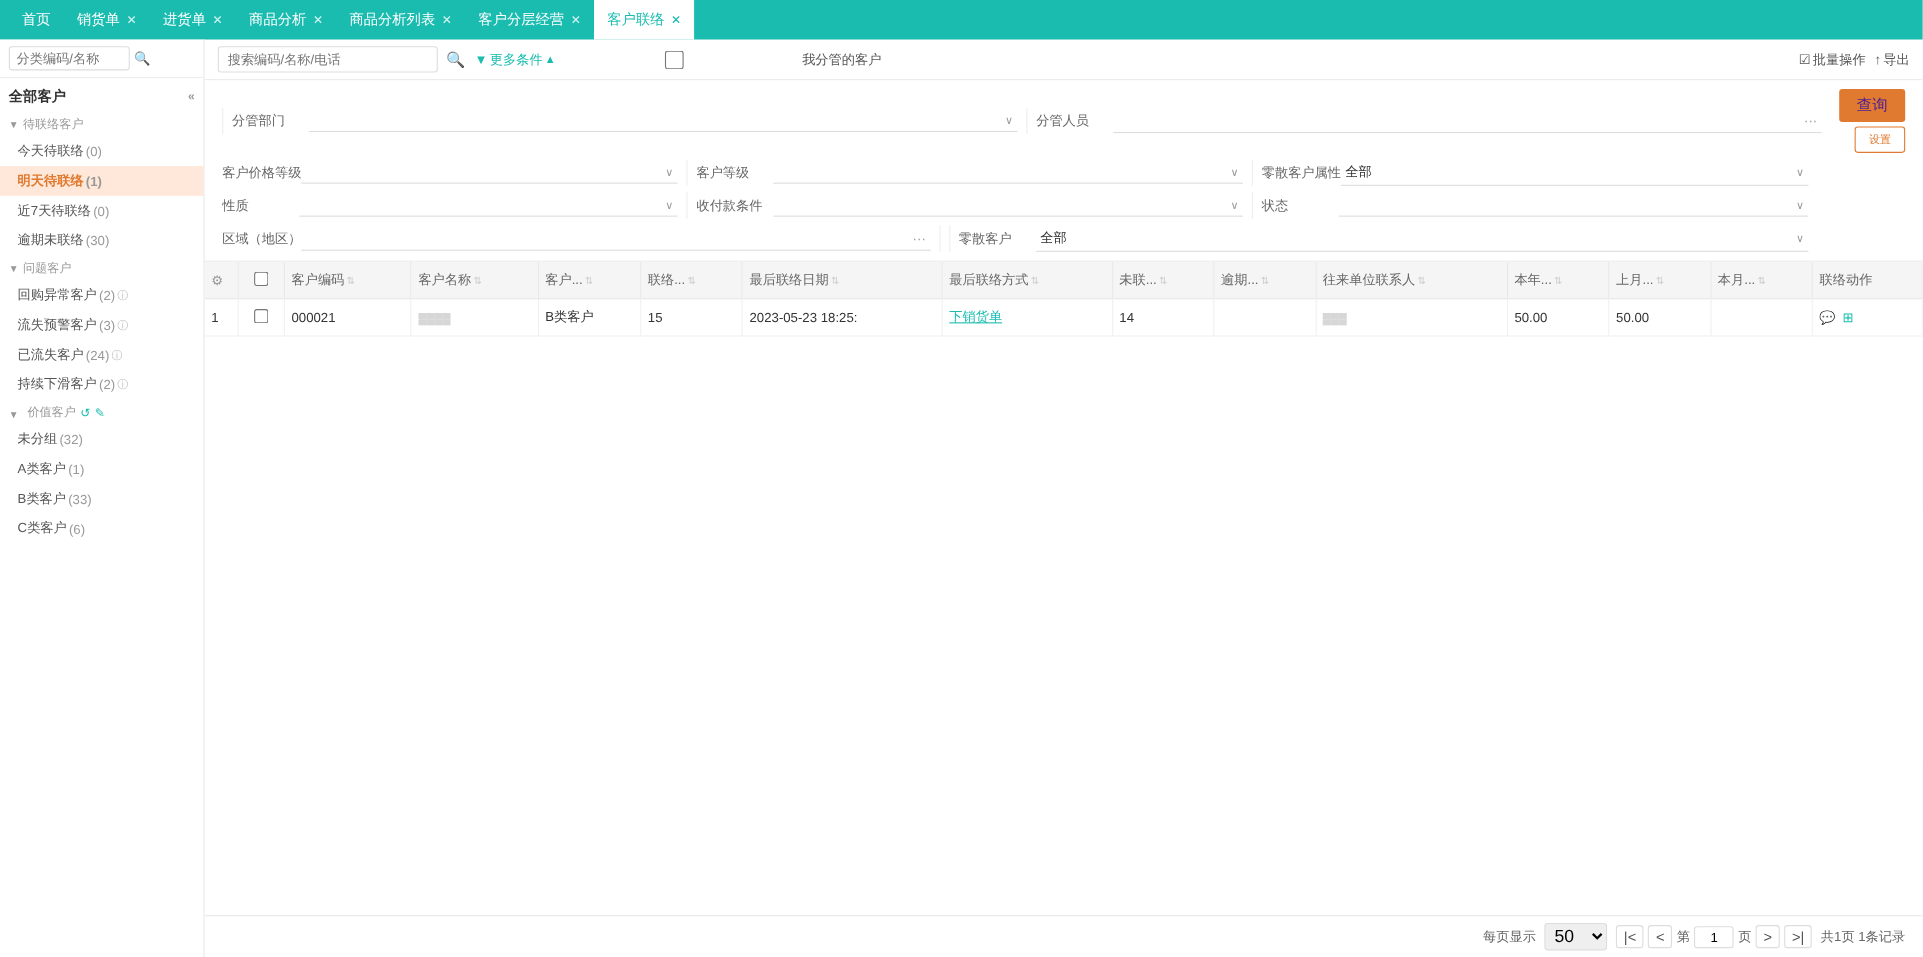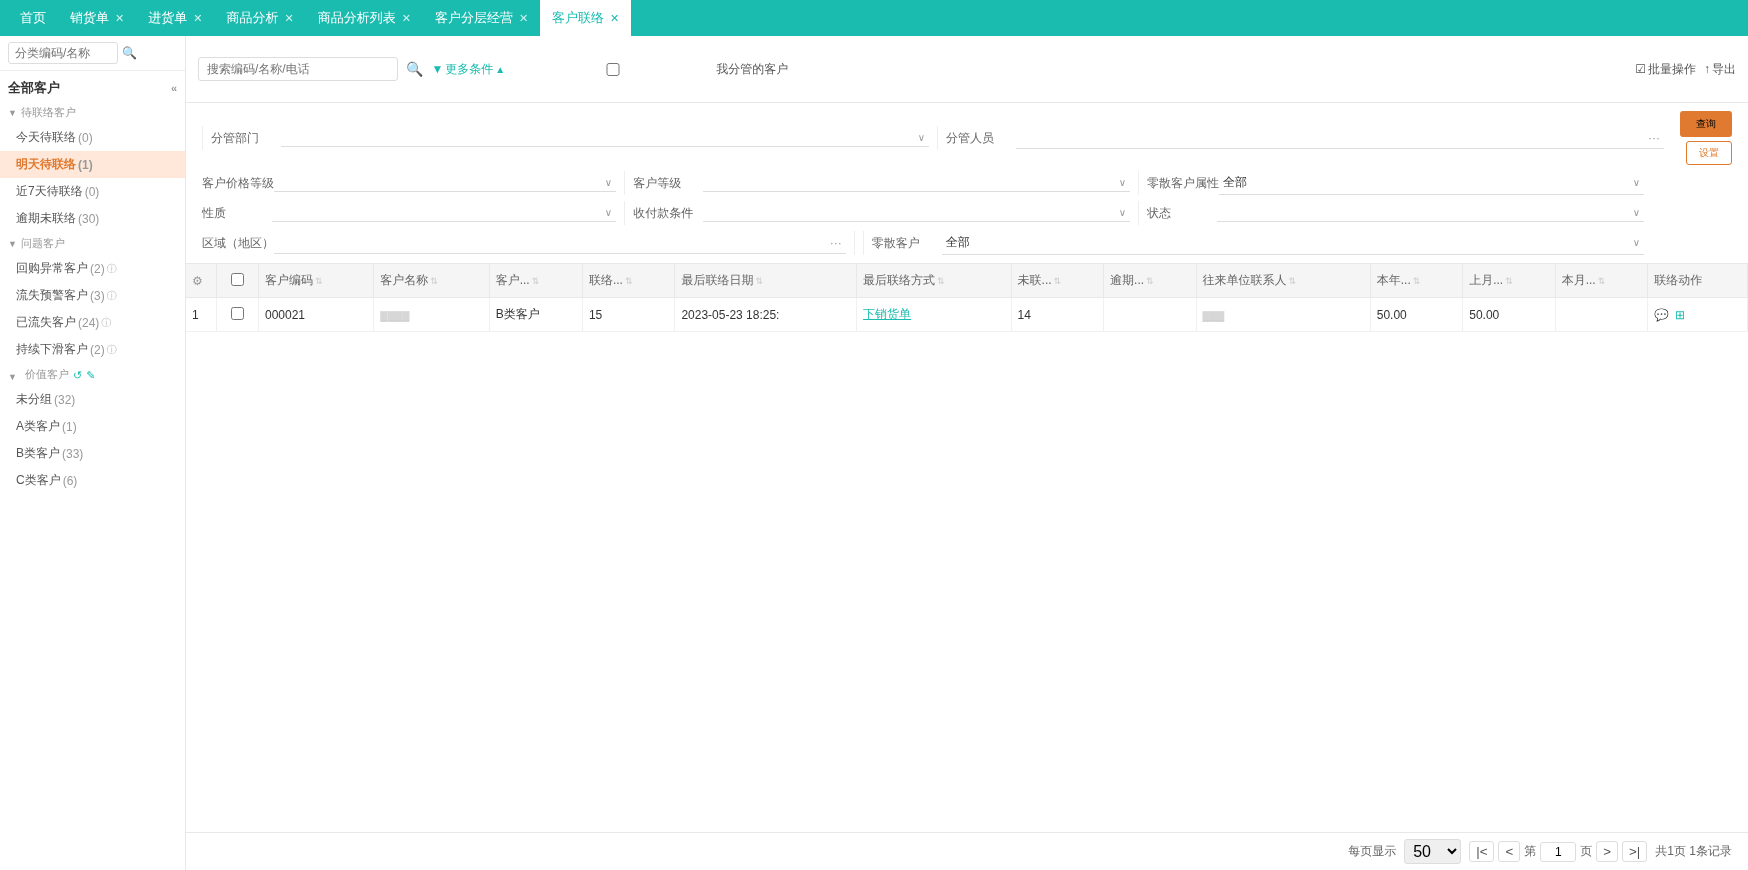--- a/index.html
+++ b/index.html
@@ -103,21 +103,21 @@
     .content-area {
       flex: 1;
       display: flex;
       flex-direction: column;
       overflow: hidden;
     }
 
     
     .filter-toolbar {
       background: #fff;
-      padding: 21px 12px;
+      padding: 6px 12px;
       border-bottom: 1px solid #e8e8e8;
       display: flex;
       align-items: center;
       gap: 8px;
     }
     .filter-toolbar input {
       border: 1px solid #ddd;
       border-radius: 3px;
       padding: 4px 8px;
       font-size: 12px;
@@ -131,22 +131,21 @@
     }
     .filter-toolbar .more-filter {
       color: #1abcb0;
       cursor: pointer;
       display: flex;
       align-items: center;
       gap: 2px;
     }
     .filter-toolbar .my-customer {
       display: flex;
-      align-items: center;
-      gap: 3px;
+      gap: 16px;
       color: #555;
       cursor: pointer;
     }
     .filter-toolbar .spacer { flex: 1; }
     .filter-toolbar .batch-op {
       color: #555;
       cursor: pointer;
       display: flex;
       align-items: center;
       gap: 2px;
@@ -199,26 +198,26 @@
       border-bottom: 1px solid #ddd;
       padding: 3px 4px;
       cursor: pointer;
       color: #333;
     }
     .filter-select .select-arrow { margin-left: auto; color: #999; font-size: 10px; }
     .filter-select .more-dots { margin-left: auto; color: #999; }
     .filter-divider { width: 1px; background: #eee; height: 24px; }
     .query-btn {
       background: #e07a30;
-      color: #000000;
+      color: #4c1d95;
       border: none;
       border-radius: 3px;
       padding: 6px 16px;
       cursor: pointer;
-      font-size: 10px;
+      font-size: 14px;
     }
     .set-btn {
       background: #fff;
       color: #e07a30;
       border: 1px solid #e07a30;
       border-radius: 3px;
       padding: 4px 12px;
       cursor: pointer;
       font-size: 10px;
     }

